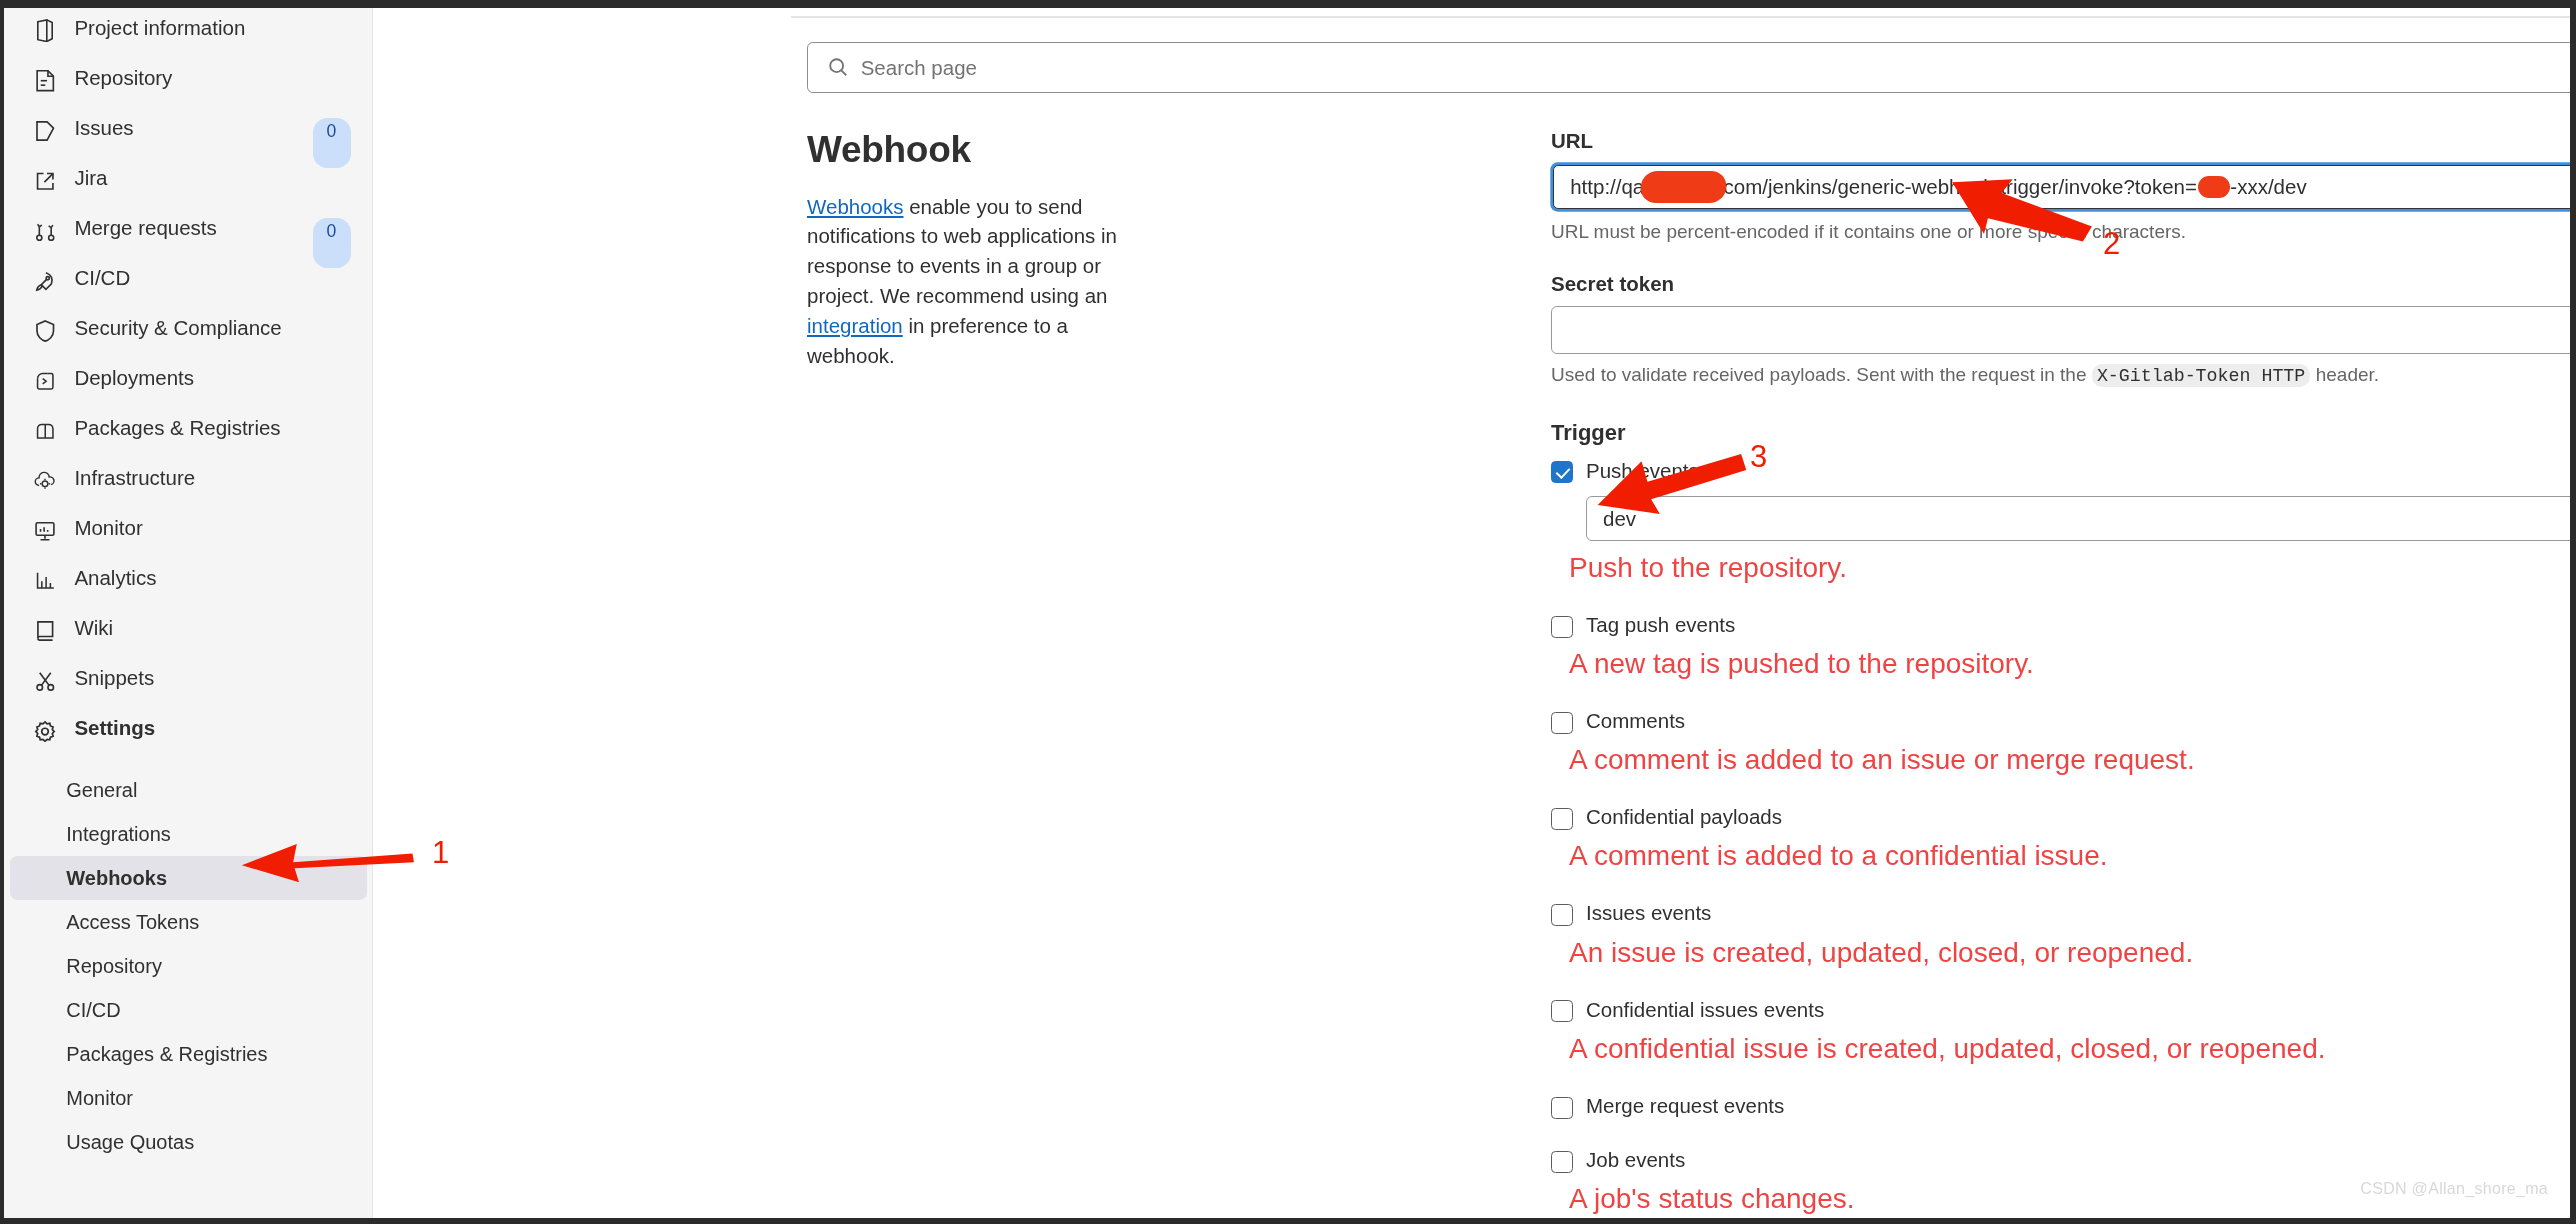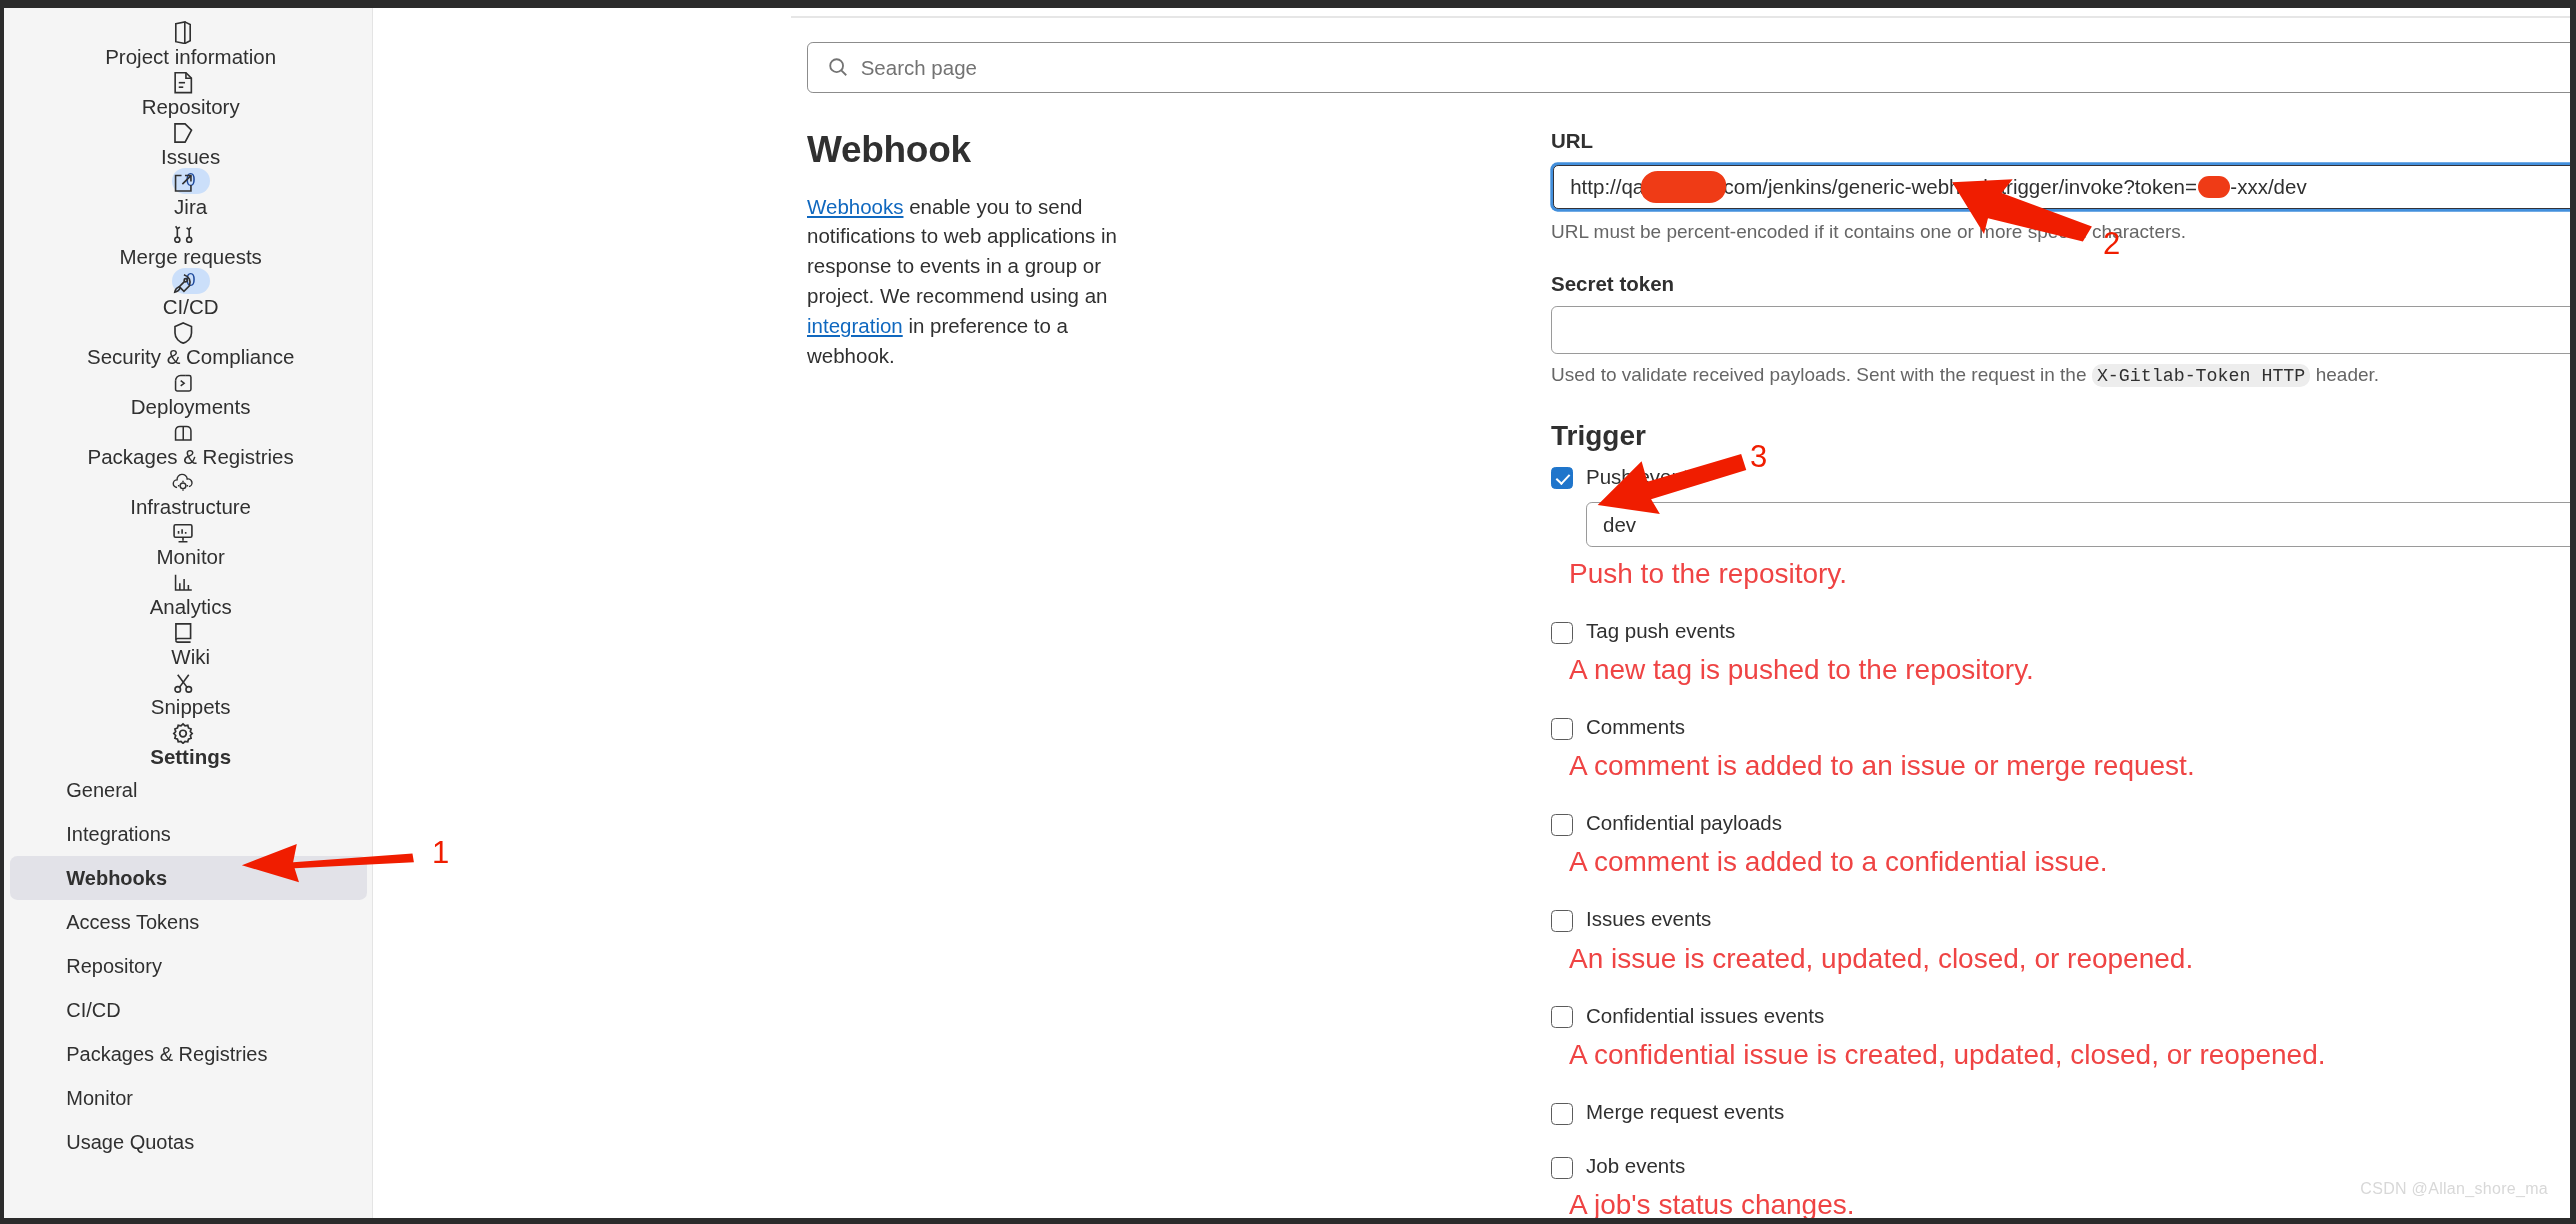--- a/index.html
+++ b/index.html
@@ -52,30 +52,28 @@
     top: 8px;
     width: 369px;
     height: 1210px;
     background: #f5f5f5;
     border-right: 1.5px solid #e4e4e4;
     padding-top: 10.3px;
     overflow: hidden;
   }
   .nav-item {
     display: flex;
-    align-items: center;
     height: 50px;
     padding-left: 20.5px;
     padding-right: 16px;
     color: #303030;
     font-size: 20.5px;
     line-height: 1;
     border-radius: 5.9px;
     margin: 0 5.9px;
-    flex-direction: column;
   }
   .nav-item .ico {
     width: 29px;
     height: 25px;
     margin-right: 14.6px;
     flex: 0 0 29px;
     display: flex;
     align-items: center;
     justify-content: center;
   }
@@ -233,21 +231,21 @@
   code.inline {
     font-family: "Liberation Mono", monospace;
     background: #ededed;
     border-radius: 10px;
     padding: 1.5px 5.1px;
     font-size: 18.3px;
     color: #303030;
   }
 
   .sect-title {
-    font-size: 28px;
+    font-size: 22px;
     font-weight: bold;
     color: #303030;
     margin-bottom: 13px;
   }
 
   
   .cb-row { display: flex; align-items: flex-start; }
   .cb {
     width: 22px; height: 22px;
     border: 1.5px solid #5c5c5c;

